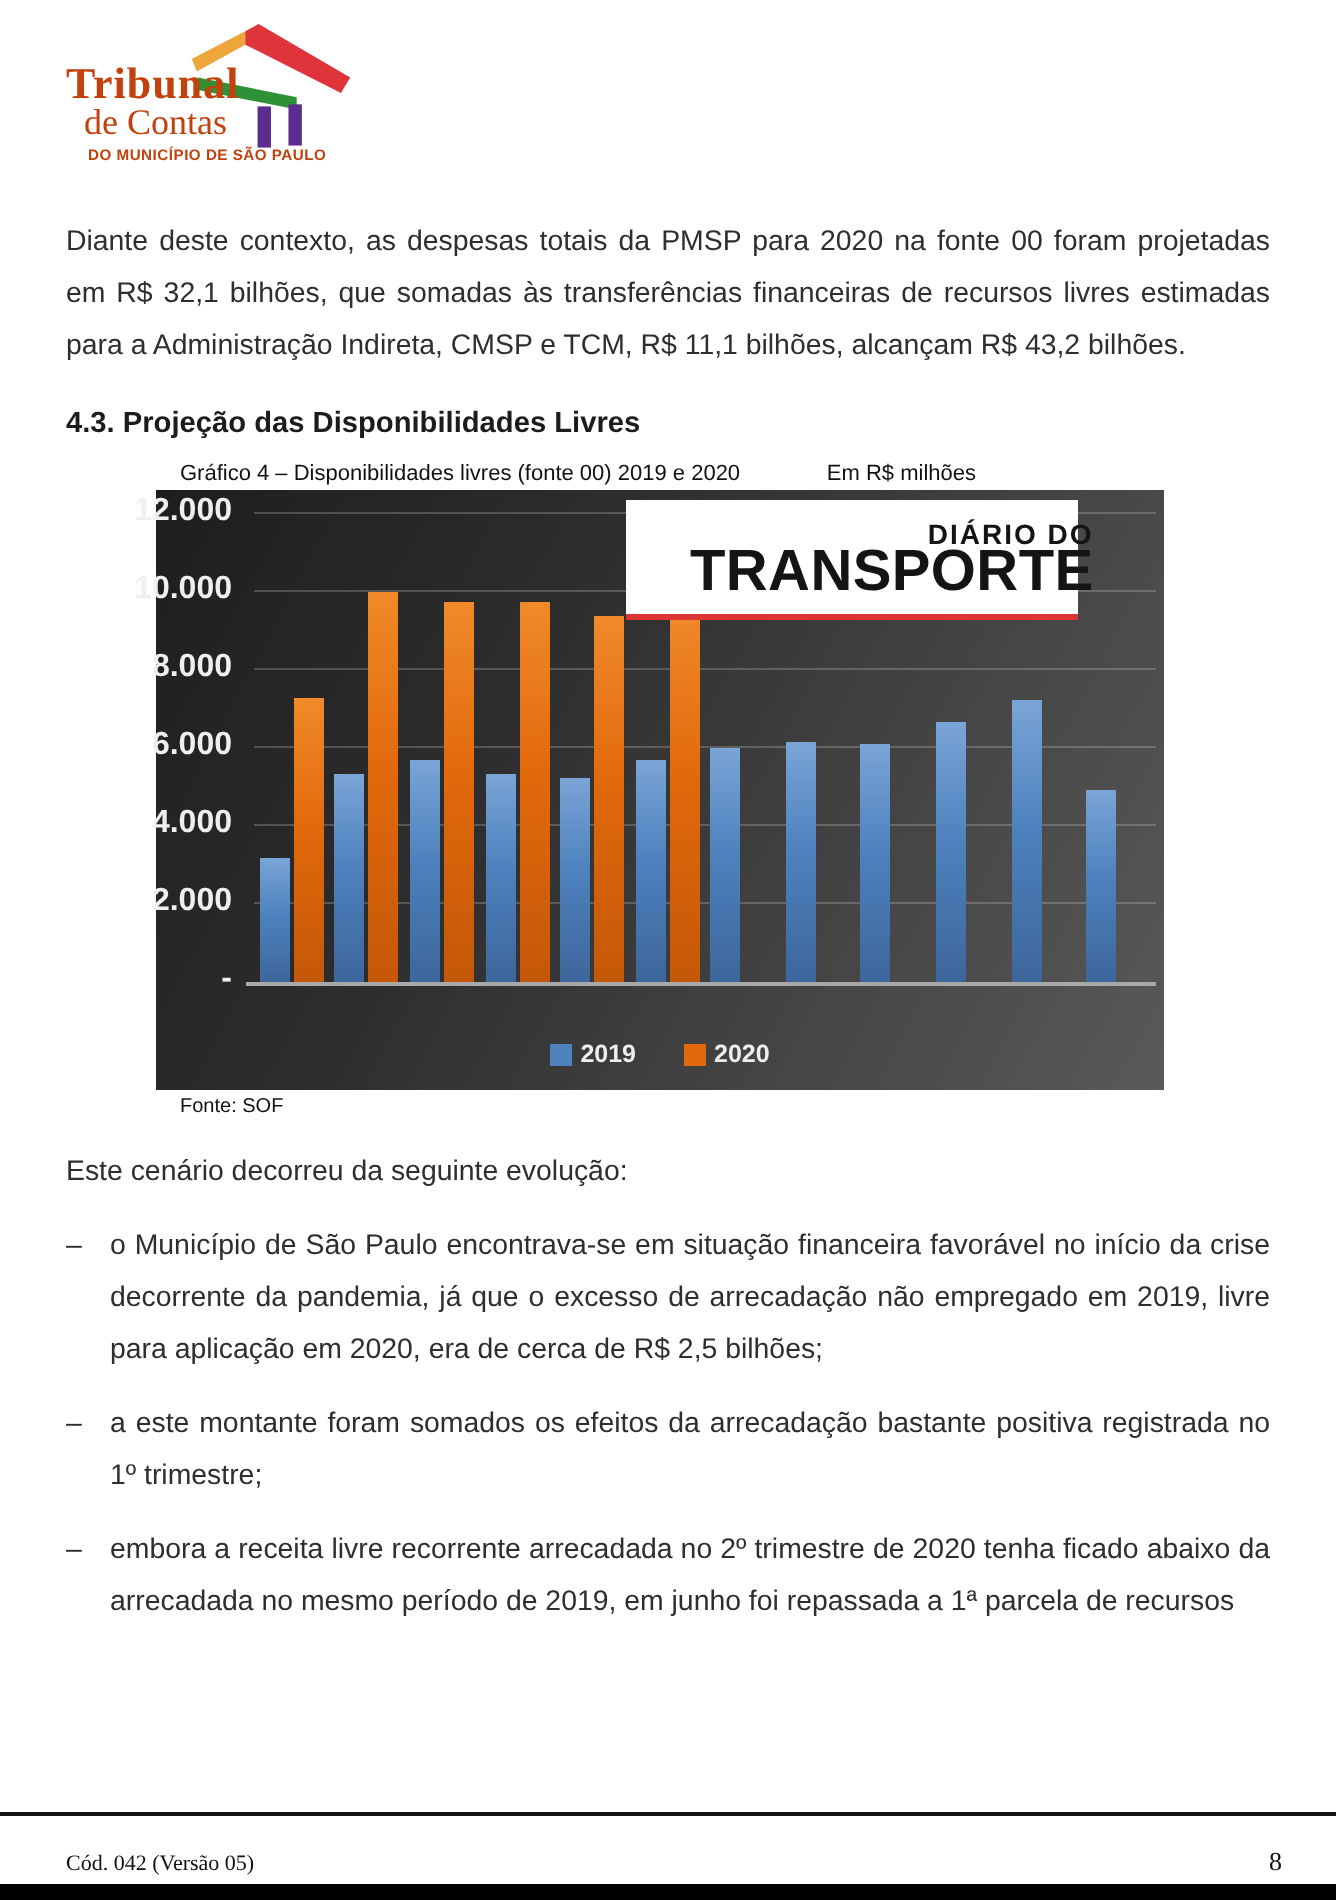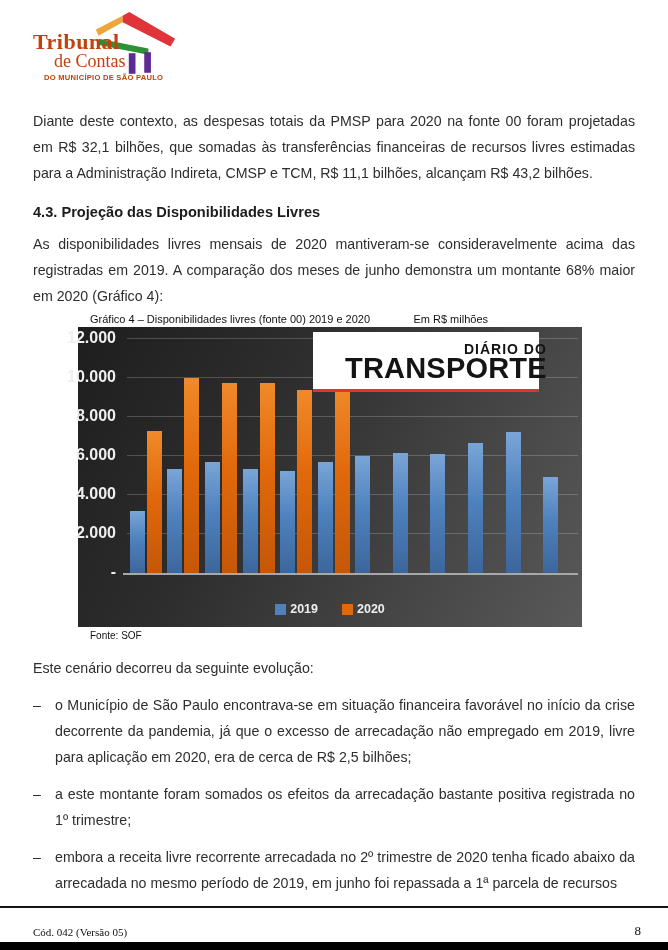--- a/index.html
+++ b/index.html
@@ -5,21 +5,21 @@
   html,body{margin:0;padding:0;background:#ffffff;}
   .page{
     position:relative;width:668px;height:950px;background:#fff;overflow:hidden;
     font-family:"Liberation Sans","DejaVu Sans",sans-serif;color:#2e2e2e;
   }
   
   .logo{position:absolute;top:8px;left:20px;width:170px;height:80px;}
   .logo-roof{position:absolute;left:68px;top:3px;}
   .logo-name{position:absolute;left:13px;top:24px;color:#c2410c;}
   .logo-l1{font-family:"Liberation Serif","DejaVu Serif",serif;font-weight:700;font-size:22px;line-height:20px;letter-spacing:.5px;}
-  .logo-l2{font-family:"Liberation Serif","DejaVu Serif",serif;font-size:18px;line-height:18px;margin-left:21px;}
+  .logo-l2{font-family:"Liberation Serif","DejaVu Serif",serif;font-size:18px;line-height:18px;margin-left:9px;}
   .logo-l3{font-size:7.6px;font-weight:700;letter-spacing:.25px;margin-top:3px;margin-left:11px;white-space:nowrap;}
   
   .content{position:absolute;top:108px;left:33px;width:602px;}
   .para{font-size:14.2px;line-height:26px;text-align:justify;margin:0 0 16px 0;}
   .h43{font-size:14.6px;font-weight:700;color:#1c1c1c;margin:0 0 9px 0;line-height:20px;}
   .p2{margin-bottom:4px;}
   .p3{margin-bottom:11px;}
   .bullet{display:flex;margin-bottom:11px;}
   .bullet .dash{width:22px;flex:none;font-size:14.2px;line-height:26px;}
   .bullet .btext{flex:1;font-size:14.2px;line-height:26px;text-align:justify;}
@@ -78,21 +78,20 @@
     <div class="logo-name">
       <div class="logo-l1">Tribunal</div>
       <div class="logo-l2">de Contas</div>
       <div class="logo-l3">DO MUNICÍPIO DE SÃO PAULO</div>
     </div>
   </div>
 
   <div class="content">
     <p class="para">Diante deste contexto, as despesas totais da PMSP para 2020 na fonte 00 foram projetadas em R$ 32,1 bilhões, que somadas às transferências financeiras de recursos livres estimadas para a Administração Indireta, CMSP e TCM, R$ 11,1 bilhões, alcançam R$ 43,2 bilhões.</p>
     <h3 class="h43">4.3. Projeção das Disponibilidades Livres</h3>
-    <p class="para p2">As disponibilidades livres mensais de 2020 mantiveram-se consideravelmente acima das registradas em 2019. A comparação dos meses de junho demonstra um montante 68% maior em 2020 (Gráfico 4):</p>
 
     <figure class="figure" style="margin-top:0;margin-bottom:14px;">
       <div class="chart-title-row">
         <span>Gráfico 4 – Disponibilidades livres (fonte 00) 2019 e 2020</span>
         <span class="chart-unit">Em R$ milhões</span>
       </div>
       <div class="chart-box" id="chart-box">
         <div class="y-labels" id="y-labels">
             <div class="y-label" style="bottom: 230px;">12.000</div>
             <div class="y-label" style="bottom: 191px;">10.000</div>

